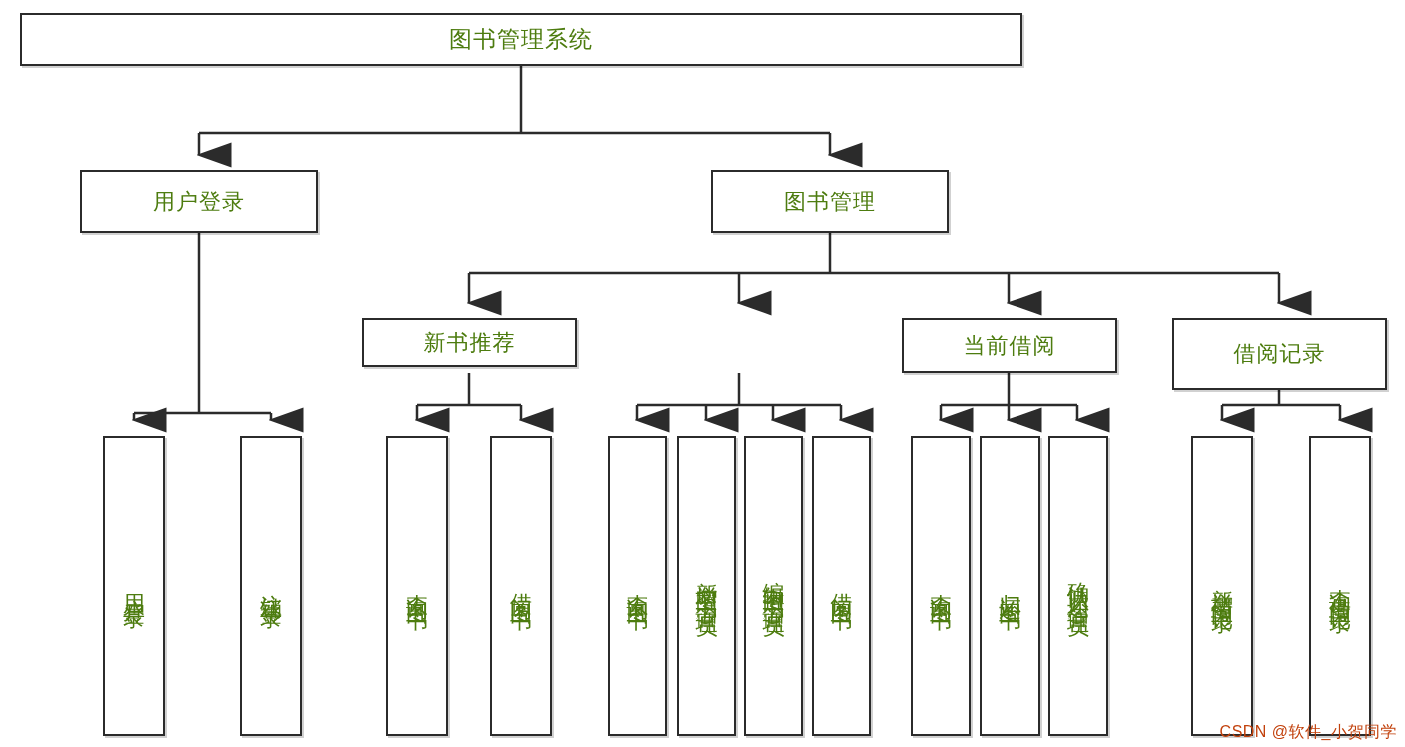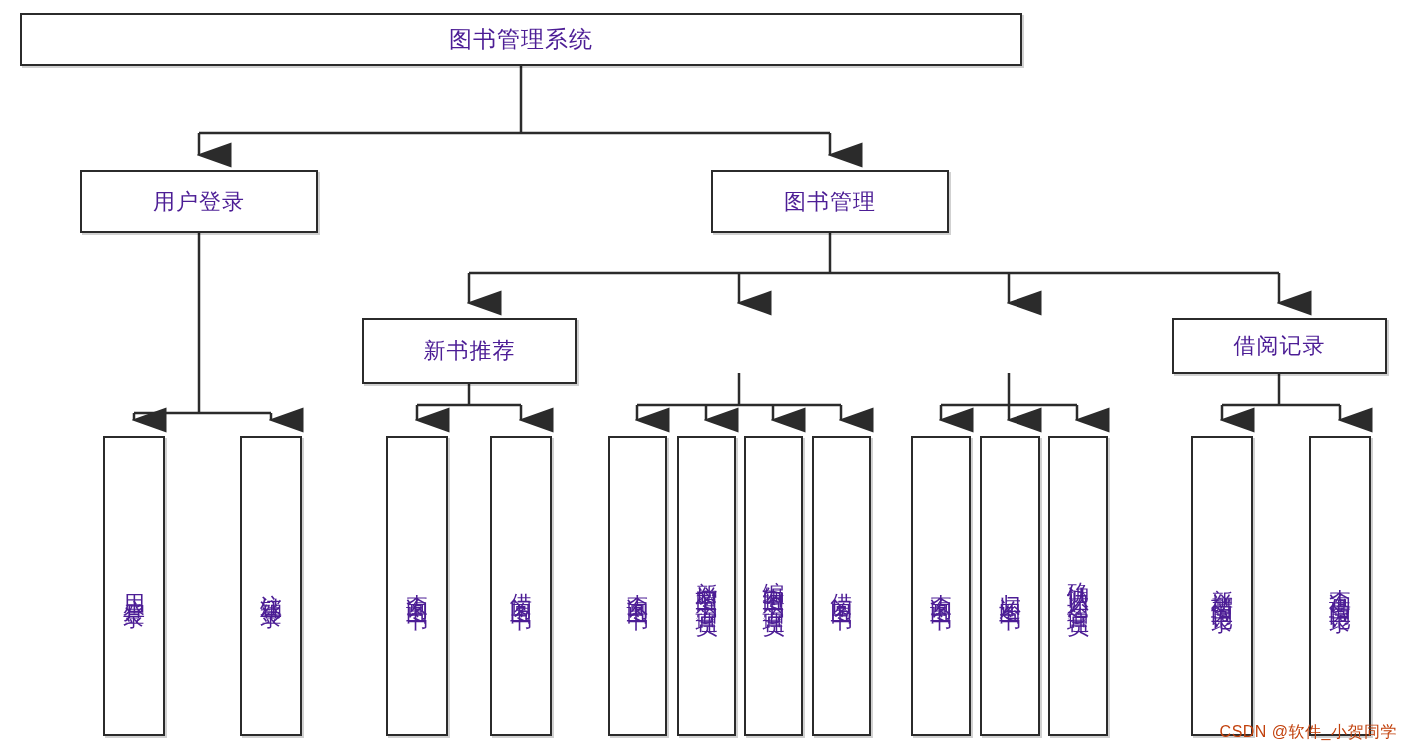--- a/index.html
+++ b/index.html
@@ -27,21 +27,21 @@
   }
   .node {
     position: absolute;
     box-sizing: border-box;
     background: #ffffff;
     border: 2px solid #2b2b2b;
     box-shadow: 2px 2px 0 rgba(0,0,0,0.18);
     display: flex;
     align-items: center;
     justify-content: center;
-    color: #4c1d95;
+    color: #4d7c0f;
     line-height: 1.18;
   }
   .node.h {
     font-size: 22px;
     letter-spacing: 1px;
   }
   .node.v {
     writing-mode: vertical-rl;
     text-orientation: upright;
     font-size: 22px;
@@ -122,22 +122,23 @@
       <path d="M 1222 405 L 1222 420" marker-end="url(#arrow)"></path>
       <path d="M 1340 405 L 1340 420" marker-end="url(#arrow)"></path>
     </g>
   </svg>
 
   <div class="node h root" style="left:20px; top:13px; width:1002px; height:53px;">图书管理系统</div>
 
   <div class="node h" style="left:80px; top:170px; width:238px; height:63px;">用户登录</div>
   <div class="node h" style="left:711px; top:170px; width:238px; height:63px;">图书管理</div>
 
-  <div class="node h" style="left:362px; top:318px; width:215px; height:66px;">新书推荐</div>
-  <div class="node h" style="left:1172px; top:318px; width:215px; height:56px;">借阅记录</div>
+  <div class="node h" style="left:362px; top:318px; width:215px; height:49px;">新书推荐</div>
+  <div class="node h" style="left:902px; top:318px; width:215px; height:55px;">当前借阅</div>
+  <div class="node h" style="left:1172px; top:318px; width:215px; height:72px;">借阅记录</div>
 
   <div class="node v" style="left:103px; top:436px; width:62px; height:300px;">
     <span>用户登录</span>
   </div>
   <div class="node v" style="left:240px; top:436px; width:62px; height:300px;">
     <span>注销登录</span>
   </div>
 
   <div class="node v" style="left:386px; top:436px; width:62px; height:300px;">
     <span>查询图书</span>

